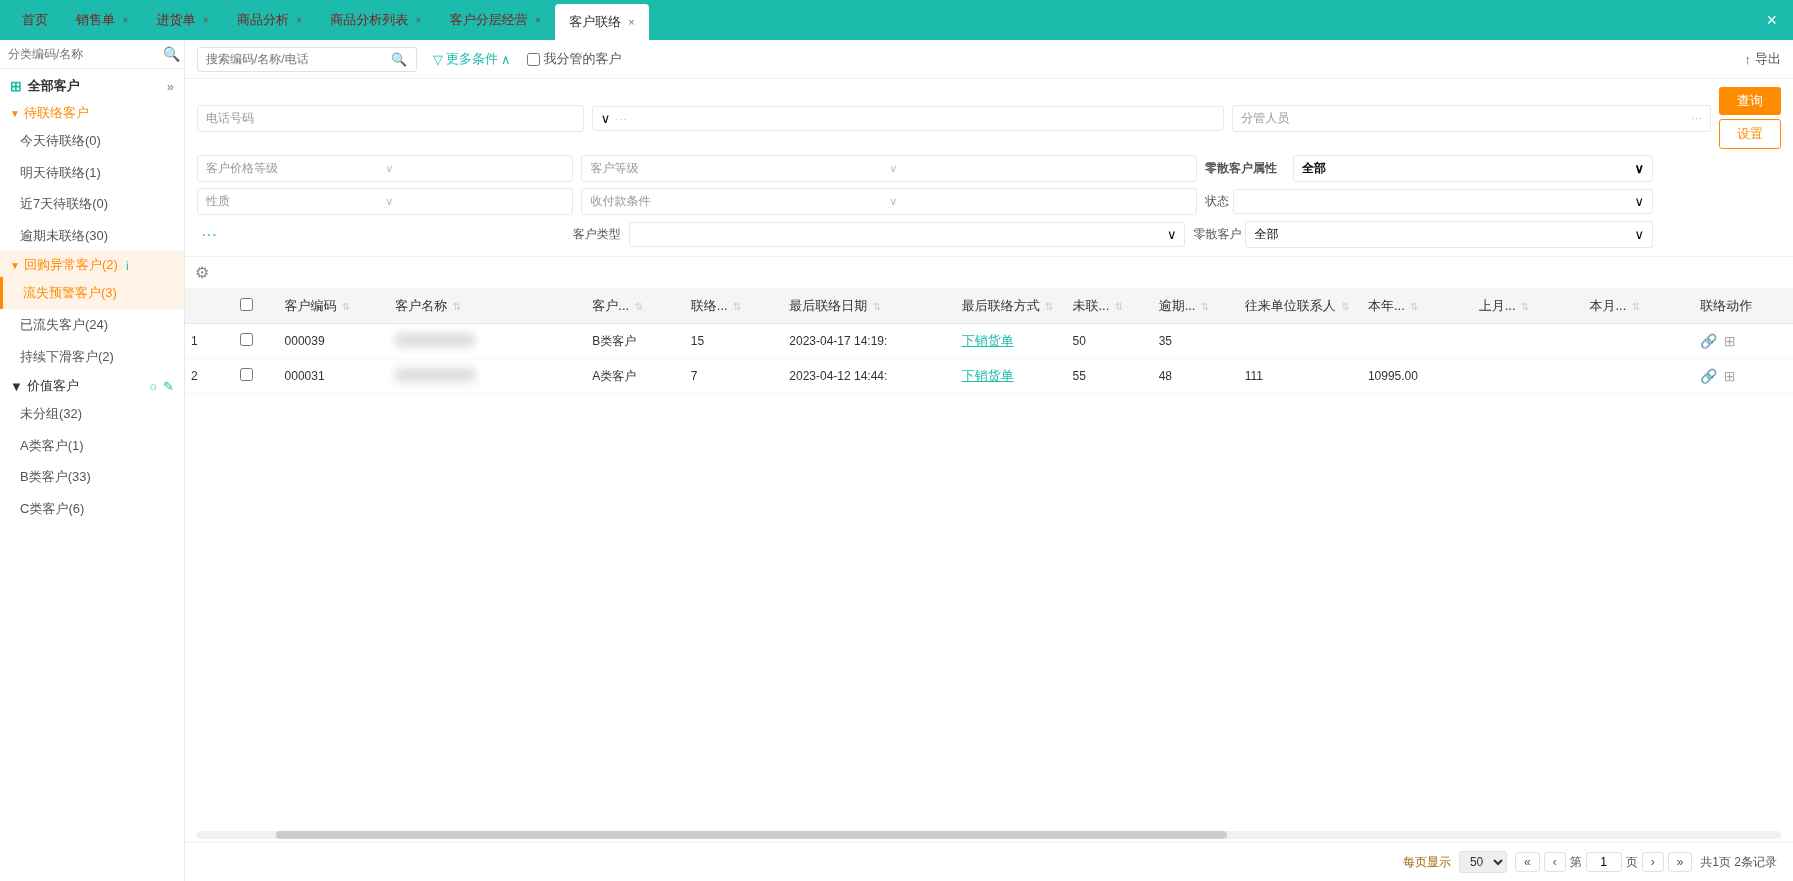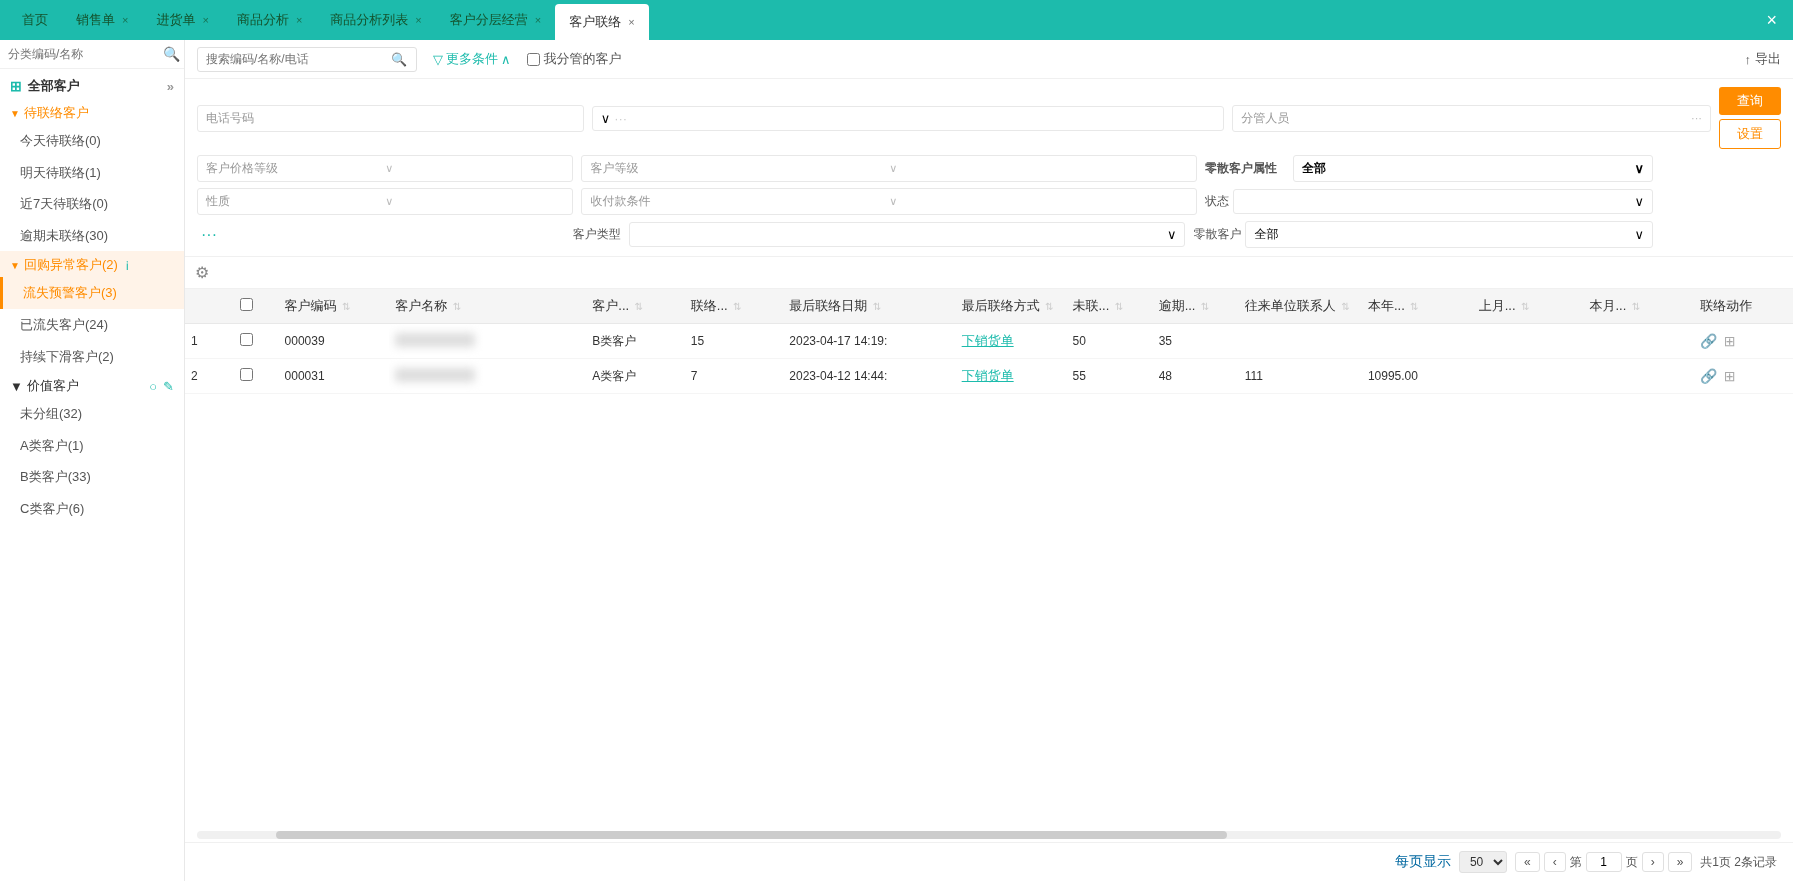--- a/index.html
+++ b/index.html
@@ -6,21 +6,21 @@
     body { background: #f5f5f5; overflow: hidden; width: 1793px; height: 881px; }
 
     
     .top-nav {
       display: flex; align-items: center;
       background: #1dbbac; height: 40px;
       padding: 0 8px; color: white;
     }
     .nav-tab {
       padding: 0 14px; height: 32px; line-height: 40px;
-      cursor: pointer; color: #14532d; white-space: nowrap;
+      cursor: pointer; color: #7f1d1d; white-space: nowrap;
       display: flex; align-items: center; gap: 4px;
       font-size: 13px;
     }
     .nav-tab.active {
       background: white; color: #333; border-radius: 4px 4px 0 0;
       height: 36px; margin-top: 4px; line-height: 36px;
     }
     .nav-tab .close-x { font-size: 11px; opacity: 0.7; margin-left: 3px; }
     .nav-spacer { flex: 1; }
     .nav-close { color: white; font-size: 18px; cursor: pointer; padding: 0 8px; }
@@ -186,21 +186,21 @@
     .action-icon { color: #aaa; cursor: pointer; font-size: 14px; }
 
     .blurred { filter: blur(4px); user-select: none; }
 
     
     .pagination {
       background: white; border-top: 1px solid #f0f0f0;
       padding: 8px 16px; display: flex; align-items: center;
       justify-content: flex-end; gap: 8px;
     }
-    .page-size-label { color: #0369a1; font-size: 14px; }
+    .page-size-label { color: #a16207; font-size: 12px; }
     .page-size-select {
       border: 1px solid #e0e0e0; border-radius: 3px; padding: 2px 6px;
       font-size: 12px; color: #333;
     }
     .page-nav { display: flex; align-items: center; gap: 4px; }
     .page-btn {
       border: 1px solid #e0e0e0; background: white; border-radius: 3px;
       padding: 2px 8px; cursor: pointer; font-size: 12px; color: #555;
     }
     .page-input {

